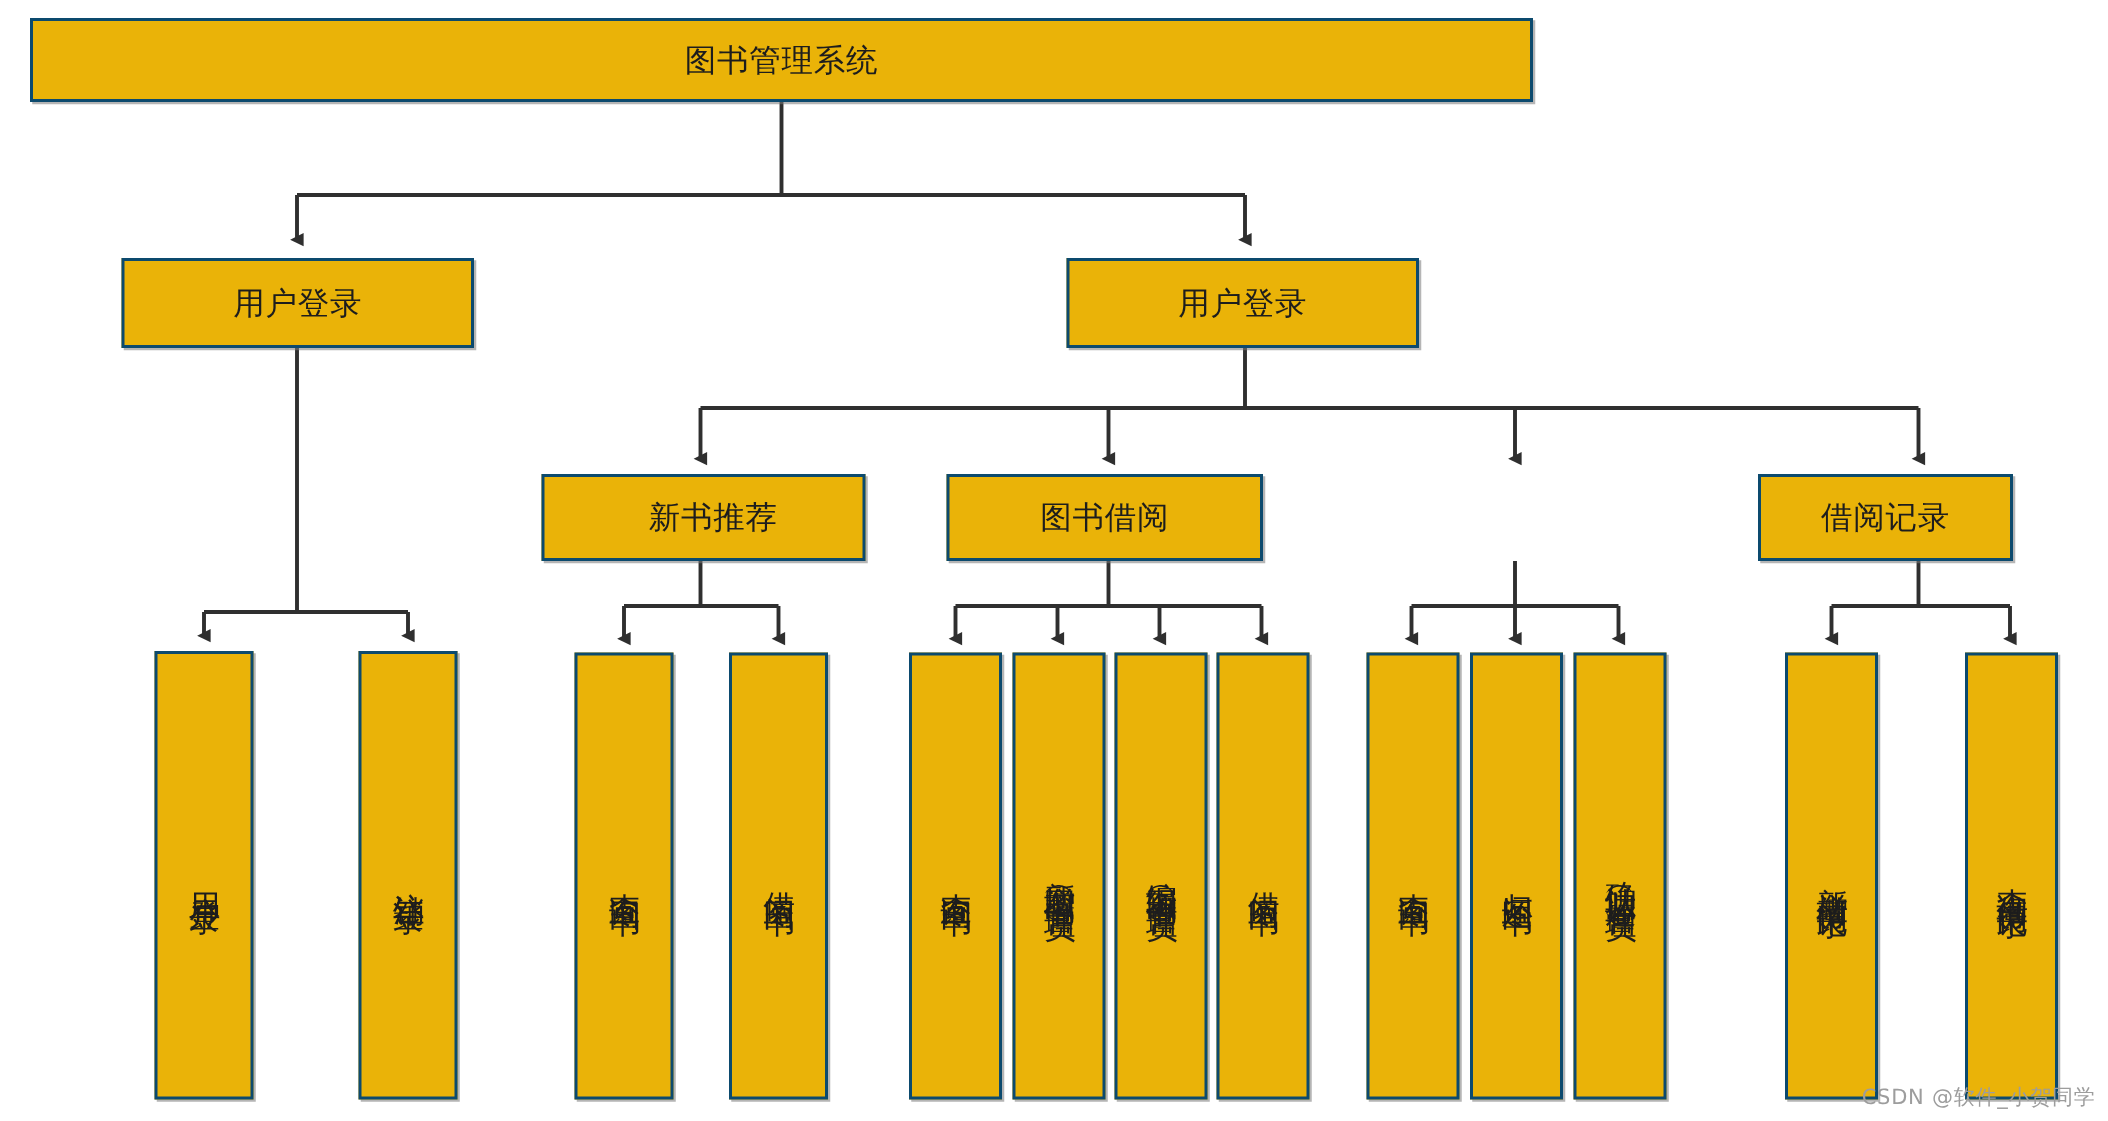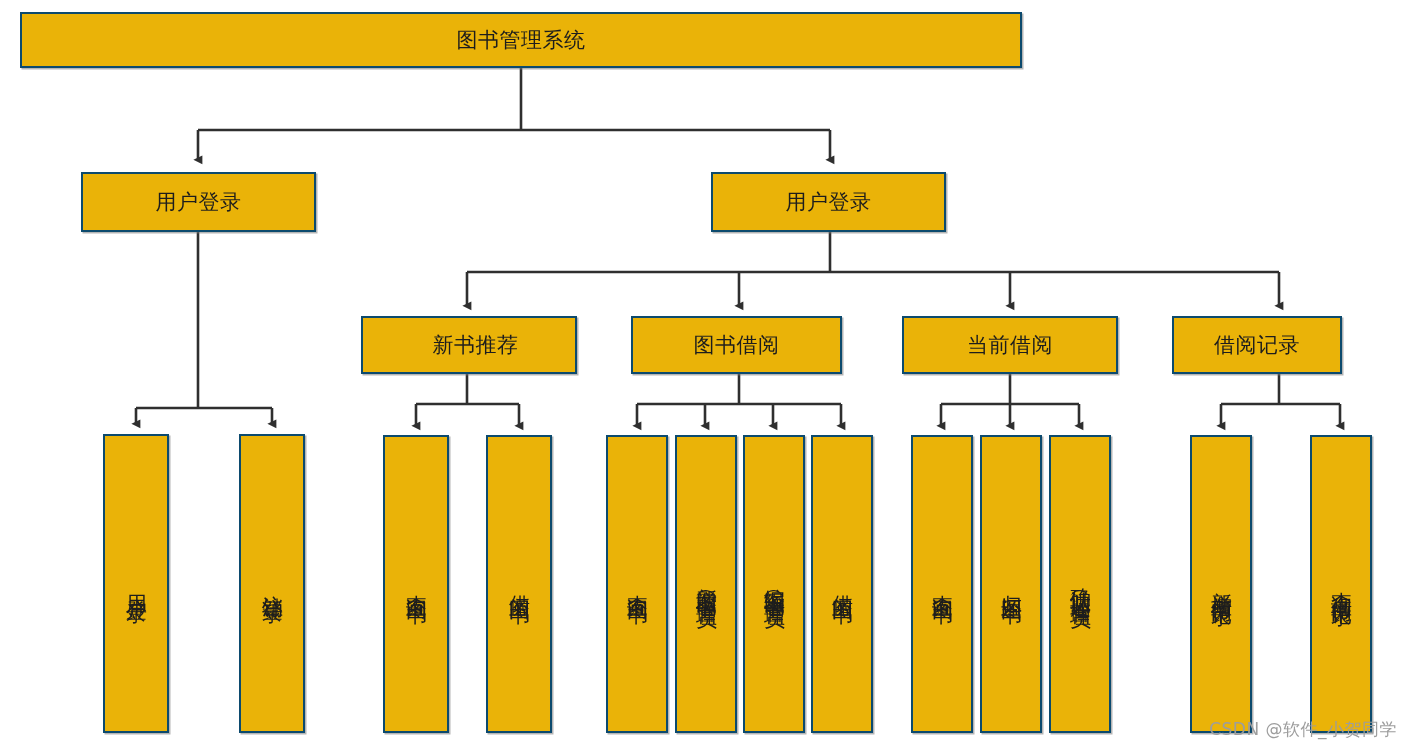--- a/index.html
+++ b/index.html
@@ -60,21 +60,21 @@
     white-space: normal;
     letter-spacing: 3px;
     font-size: 21px;
     line-height: 1.0;
     max-height: 100%;
   }
   .watermark {
     position: absolute;
     right: 8px;
     bottom: 6px;
-    font-size: 17px;
+    font-size: 14px;
     color: #9d9d9d;
     letter-spacing: 0.5px;
     white-space: nowrap;
     font-family: "DejaVu Sans", "Liberation Sans", sans-serif;
   }
 </style>
 </head>
 <body>
 
 <div id="diagram-root">
@@ -151,23 +151,20 @@
   <div class="node" style="left:711px; top:172px; width:235px; height:60px;">
     <span class="label">用户登录</span>
   </div>
 
   <div class="node" style="left:361px; top:316px; width:216px; height:58px;padding-left:13px;">
     <span class="label">新书推荐</span>
   </div>
   <div class="node" style="left:631px; top:316px; width:211px; height:58px;">
     <span class="label">图书借阅</span>
   </div>
-  <div class="node" style="left:902px; top:316px; width:216px; height:58px;">
-    <span class="label">当前借阅</span>
-  </div>
   <div class="node" style="left:1172px; top:316px; width:170px; height:58px;">
     <span class="label">借阅记录</span>
   </div>
 
   <div class="node vertical" style="left:103px; top:434px; width:66px; height:299px;">
     <span class="label">用户登录</span>
   </div>
   <div class="node vertical" style="left:239px; top:434px; width:66px; height:299px;">
     <span class="label">注销登录</span>
   </div>

